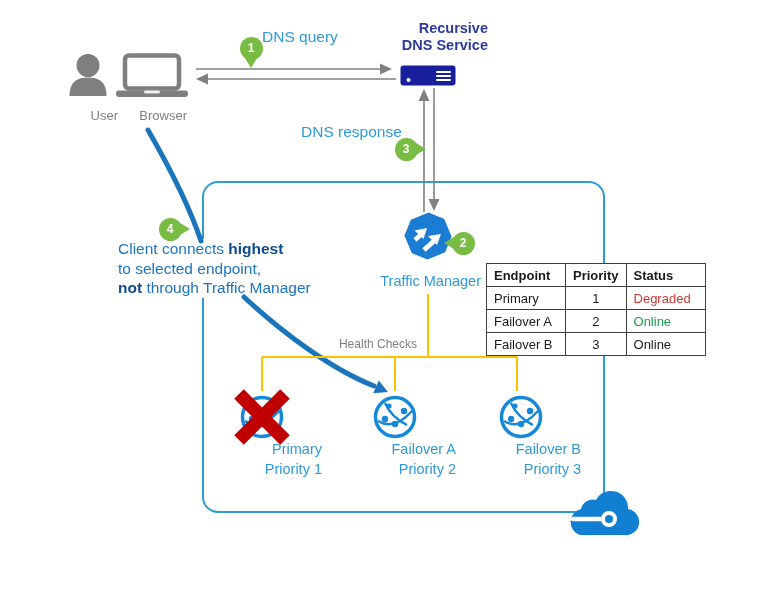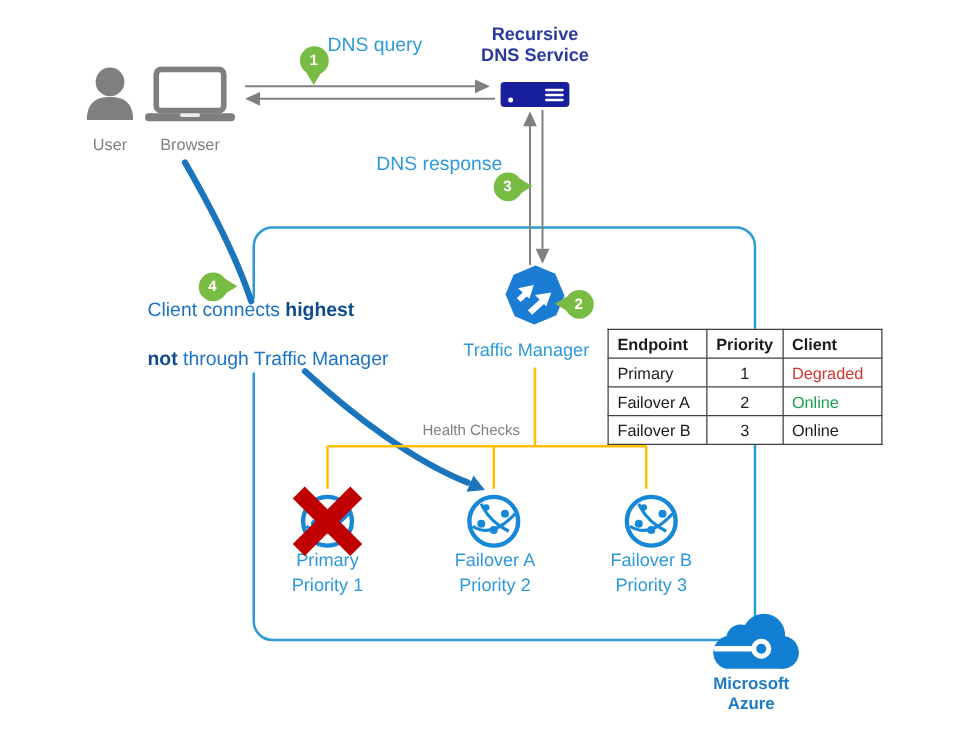--- a/index.html
+++ b/index.html
@@ -1,19 +1,19 @@
 <!DOCTYPE html>
 <html><head>
 <meta charset="utf-8">
 <style>
   html,body{margin:0;padding:0;background:#fff;}
   .canvas{position:relative;width:768px;height:591px;background:#fff;overflow:hidden;
           font-family:"Liberation Sans",sans-serif;}
   .label{position:absolute;z-index:4;white-space:nowrap;}
-  .center{text-align:center;}
+  .center{text-align:right;}
   .gray-text{color:#7f7f7f;}
   .lblue{color:#2e9ad9;}
   .navy{color:#2b3a9c;}
   .icon{position:absolute;z-index:4;}
   svg{display:block;}
 
   
   .azure-box{position:absolute;left:202px;top:181px;width:399px;height:328px;
              border:2px solid #2e9bd5;border-radius:16px;z-index:1;}
 
@@ -60,21 +60,21 @@
 </style>
 </head>
 <body>
 
 <div class="canvas">
 
   <div class="azure-box"></div>
 
   <div class="whiteblock client-text">
     <span>Client connects </span><b>highest</b><br>
-    <br>
+    <span>to selected endpoint,</span><br>
     <b>not</b><span> through Traffic Manager</span>
   </div>
 
 
   <svg class="overlay" width="768" height="591" viewBox="0 0 768 591">
 
     <g stroke="#808080" stroke-width="1.6" fill="#808080">
       <line x1="196" y1="69" x2="381" y2="69"></line>
       <polygon points="392,69 380,63.5 380,74.5" stroke="none"></polygon>
       <line x1="208" y1="79" x2="396" y2="79"></line>
@@ -138,21 +138,21 @@
   </svg>
   <div class="label lblue center" style="left:361px;top:273px;width:120px;font-size:14.5px;">Traffic Manager</div>
 
   <div class="label gray-text center" style="left:337px;top:337px;width:80px;font-size:12px;">Health Checks</div>
 
   <table class="status-table">
     <thead>
       <tr>
         <th class="col-endpoint">Endpoint</th>
         <th class="col-priority">Priority</th>
-        <th class="col-status">Client</th>
+        <th class="col-status">Status</th>
       </tr>
     </thead>
     <tbody>
       <tr>
         <td>Primary</td>
         <td class="col-priority">1</td>
         <td class="status-degraded">Degraded</td>
       </tr>
       <tr>
         <td>Failover A</td>
@@ -214,24 +214,20 @@
     <span>Failover B</span><br>
     <span>Priority 3</span>
   </div>
 
   <svg class="icon" style="left:559px;top:483px;" width="84" height="60" viewBox="0 0 84 60">
     <path d="M21,52 h44 a13,13 0 0 0 4,-26 a17,17 0 0 0 -32,-9 a12,12 0 0 0 -15,9 a13.5,13.5 0 0 0 -1,26 z" fill="#1180d2"></path>
     <path d="M12,27 a10.5,10.5 0 0 1 15.5,-11.5" fill="none" stroke="#fff" stroke-width="2.5"></path>
     <line x1="14" y1="36" x2="43" y2="36" stroke="#fff" stroke-width="4.5" stroke-linecap="round"></line>
     <circle cx="50" cy="36" r="6" fill="none" stroke="#fff" stroke-width="4"></circle>
   </svg>
-  <div class="label azure-label center" style="left:551px;top:539px;width:100px;">
-    <span>Microsoft</span><br>
-    <span>Azure</span>
-  </div>
 
   <div class="pin tail-down" style="left:239.5px;top:36.5px;">
       <span>1</span>
     </div>
   <div class="pin tail-left" style="left:451.5px;top:231.5px;">
       <span>2</span>
     </div>
   <div class="pin tail-right" style="left:394.5px;top:137.5px;">
       <span>3</span>
     </div>

